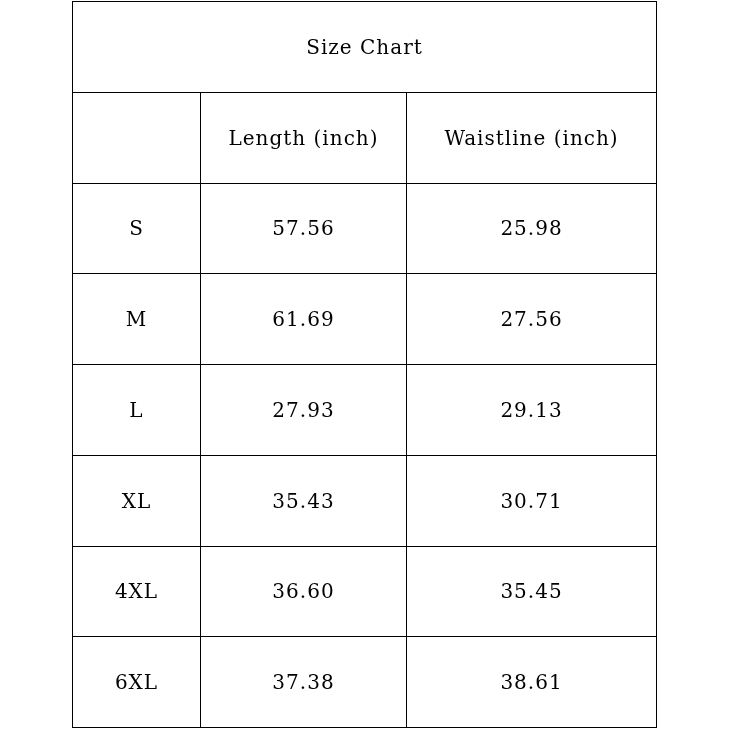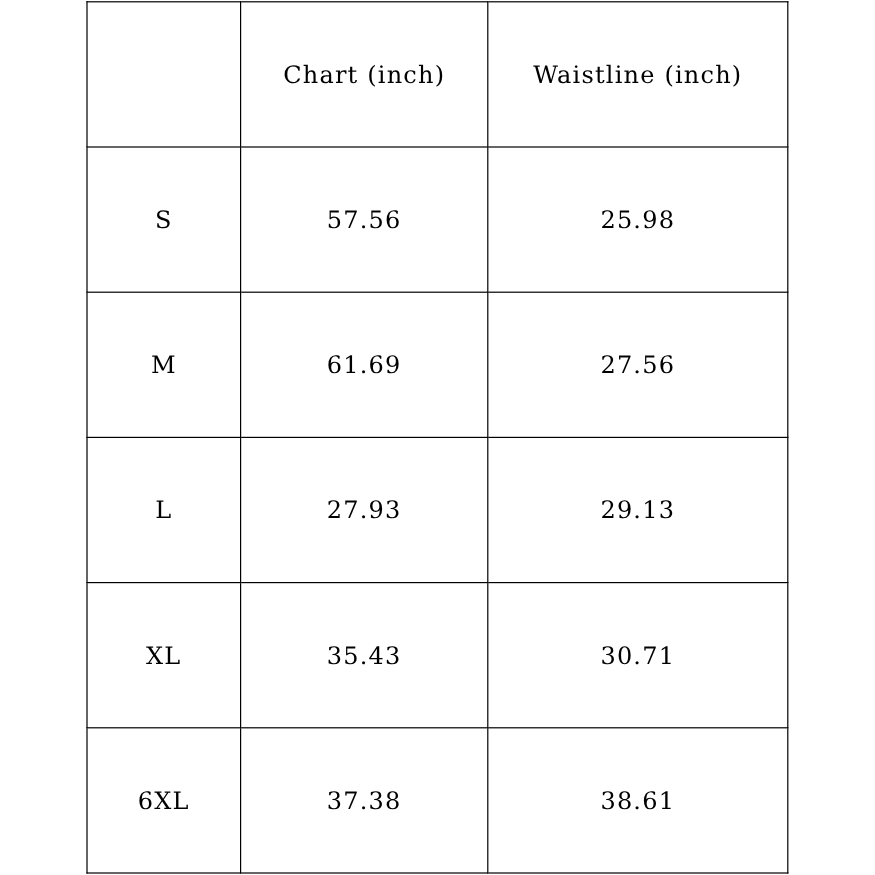--- a/index.html
+++ b/index.html
@@ -27,23 +27,26 @@
 </head>
 <body>
 
 <table class="size-table">
   <colgroup>
       <col class="c0">
       <col class="c1">
       <col class="c2">
     </colgroup>
   <tbody>
+      <tr>
+    <th colspan="3" class="title-cell">Size Chart</th>
+  </tr>
   <tr>
     <th class="hdr-cell"></th>
-    <th class="hdr-cell">Chart (inch)</th>
+    <th class="hdr-cell">Length (inch)</th>
     <th class="hdr-cell">Waistline (inch)</th>
   </tr>
   <tr>
     <td>S</td>
     <td>57.56</td>
     <td>25.98</td>
   </tr>
   <tr>
     <td>M</td>
     <td>61.69</td>
@@ -53,18 +56,23 @@
     <td>L</td>
     <td>27.93</td>
     <td>29.13</td>
   </tr>
   <tr>
     <td>XL</td>
     <td>35.43</td>
     <td>30.71</td>
   </tr>
   <tr>
+    <td>4XL</td>
+    <td>36.60</td>
+    <td>35.45</td>
+  </tr>
+  <tr>
     <td>6XL</td>
     <td>37.38</td>
     <td>38.61</td>
   </tr>
 </tbody>
   </table>
 
 </body></html>

